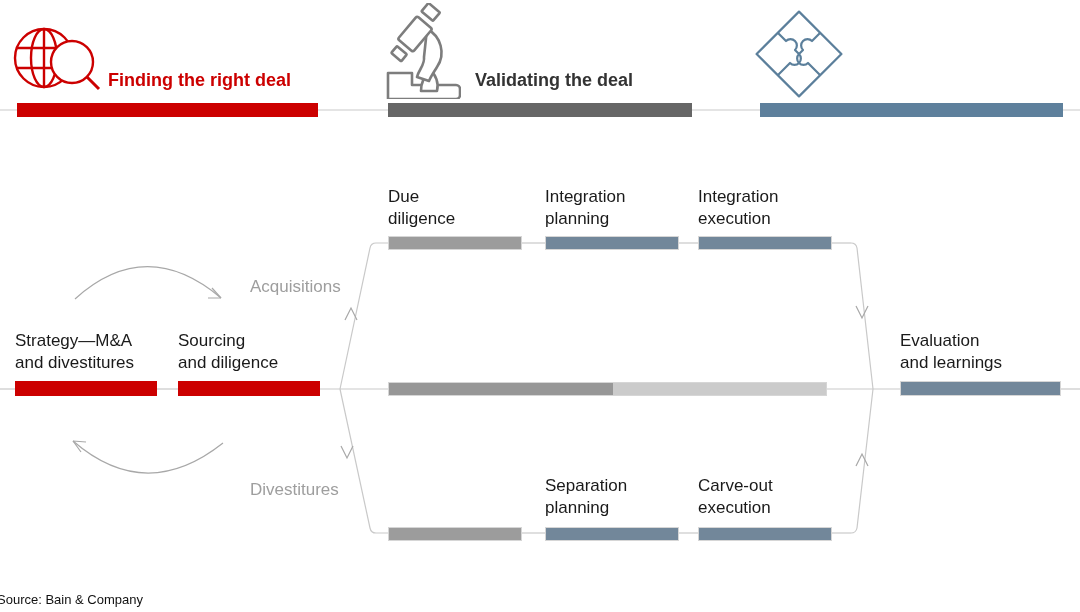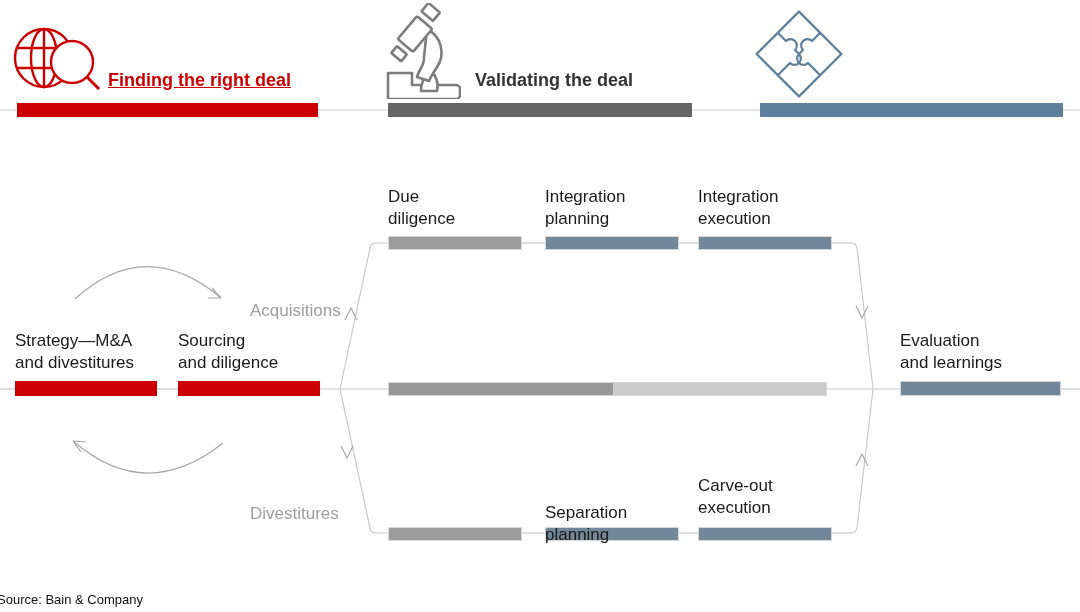--- a/index.html
+++ b/index.html
@@ -15,23 +15,23 @@
   .bar.solid{border:none;height:15px;}
   .bar.red-bg{background:var(--red);}
   .bar.darkgray-bg{background:var(--dark-gray);}
   .bar.steel-bg{background:var(--steel-blue);}
   .bar.phase-steel-bg{background:var(--phase-steel);}
   .bar.midgray-bg{background:var(--mid-gray);}
   .split{position:absolute;height:14px;z-index:1;display:flex;border:1px solid #d6d6d6;box-sizing:border-box;}
   .split .seg1{background:var(--transaction-dark);width:224px;}
   .split .seg2{background:var(--transaction-light);flex:1;}
   .t{position:absolute;z-index:2;font-size:17px;line-height:22px;color:var(--text-black);white-space:nowrap;}
-  .branch{color:var(--label-gray);margin-top:24px;}
+  .branch{color:var(--label-gray);}
   .phase-title{position:absolute;z-index:2;font-size:18px;line-height:20px;font-weight:bold;white-space:nowrap;}
-  .phase-title.red-t{color:var(--red);text-decoration:underline;}
+  .phase-title.red-t{color:var(--red);}
   .phase-title.dark-t{color:var(--title-dark);}
   .phase-title.blue-t{color:var(--steel-title);}
   .icon{position:absolute;z-index:2;}
   .source{position:absolute;z-index:2;font-size:13px;line-height:16px;color:#111;white-space:nowrap;}
 </style>
 </head>
 <body>
 
 <div class="stage">
 
@@ -143,21 +143,21 @@
   </div>
   <div class="bar steel-bg" style="left:698px;top:236px;width:134px"></div>
 
   <div class="split" style="left:388px;top:382px;width:439px">
     <div class="seg1"></div>
     <div class="seg2"></div>
   </div>
 
   <div class="bar midgray-bg" style="left:388px;top:527px;width:134px"></div>
 
-  <div class="t" style="left:545px;top:502px">
+  <div class="t" style="left:545px;top:475px">
     <div>Separation</div>
     <div>planning</div>
   </div>
   <div class="bar steel-bg" style="left:545px;top:527px;width:134px"></div>
 
   <div class="t" style="left:698px;top:475px">
     <div>Carve-out</div>
     <div>execution</div>
   </div>
   <div class="bar steel-bg" style="left:698px;top:527px;width:134px"></div>

